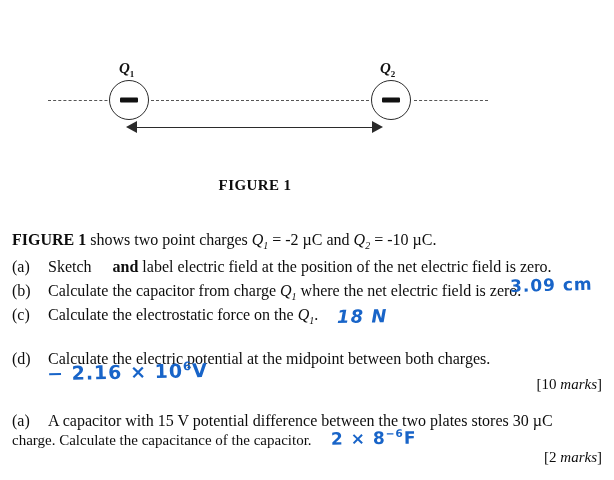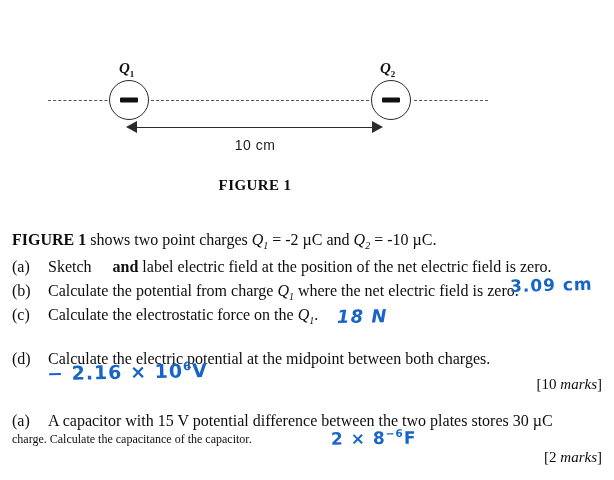--- a/index.html
+++ b/index.html
@@ -151,21 +151,21 @@
     width: 36px;
   }
   .q-body b { font-weight: bold; margin-left: 17px; }
 
   #row-a { top: 258px; }
   #row-b { top: 282px; }
   #row-c { top: 306px; }
   #row-d { top: 350px; }
 
   #row-a2 { position: absolute; left: 12px; top: 412px; font-size: 16px; white-space: nowrap; }
-  #row-a2b { position: absolute; left: 12px; top: 432px; font-size: 12px; white-space: nowrap; }
+  #row-a2b { position: absolute; left: 12px; top: 432px; font-size: 15px; white-space: nowrap; }
 
   .marks {
     position: absolute;
     right: 12px;
     font-size: 15px;
   }
   .marks i { font-style: italic; }
   #marks-10 { top: 376px; }
   #marks-2  { top: 449px; }
 
@@ -222,30 +222,29 @@
   <div class="charge" id="charge-2">
     <div class="sign"></div>
   </div>
 
   <div class="charge-label" id="label-q1"><span>Q</span><sub>1</sub></div>
   <div class="charge-label" id="label-q2"><span>Q</span><sub>2</sub></div>
 
   <div id="dim-line"></div>
   <div class="arrowhead" id="arrow-left"></div>
   <div class="arrowhead" id="arrow-right"></div>
-  <div id="dim-text">10 cm</div>
 
   <div id="figure-caption">FIGURE 1</div>
 </div>
 
 <div id="intro-line"><b>FIGURE 1</b><span> shows two point charges </span><span class="var"><span>Q</span><sub>1</sub></span><span> = -2 µC and </span><span class="var"><span>Q</span><sub>2</sub></span><span> = -10 µC.</span></div>
 
 <div class="q-row" id="row-a"><span class="q-tag">(a)</span><span class="q-body"><span>Sketch </span><b>and</b><span> label electric field at the position of the net electric field is zero.</span></span></div>
 
-<div class="q-row" id="row-b"><span class="q-tag">(b)</span><span class="q-body"><span>Calculate the potential from charge </span><span class="var"><span>Q</span><sub>1</sub></span><span> where the net electric field is zero.</span></span></div>
+<div class="q-row" id="row-b"><span class="q-tag">(b)</span><span class="q-body"><span>Calculate the capacitor from charge </span><span class="var"><span>Q</span><sub>1</sub></span><span> where the net electric field is zero.</span></span></div>
 
 <div class="q-row" id="row-c"><span class="q-tag">(c)</span><span class="q-body"><span>Calculate the electrostatic force on the </span><span class="var"><span>Q</span><sub>1</sub></span><span>.</span></span></div>
 
 <div class="q-row" id="row-d"><span class="q-tag">(d)</span><span class="q-body">Calculate the electric potential at the midpoint between both charges.</span></div>
 
 <div class="marks" id="marks-10"><span>[10 </span><i>marks</i><span>]</span></div>
 
 <div id="row-a2"><span class="q-tag">(a)</span><span>A capacitor with 15 V potential difference between the two plates stores 30 µC</span></div>
 <div id="row-a2b"><span>charge. Calculate the capacitance of the capacitor.</span></div>
 

